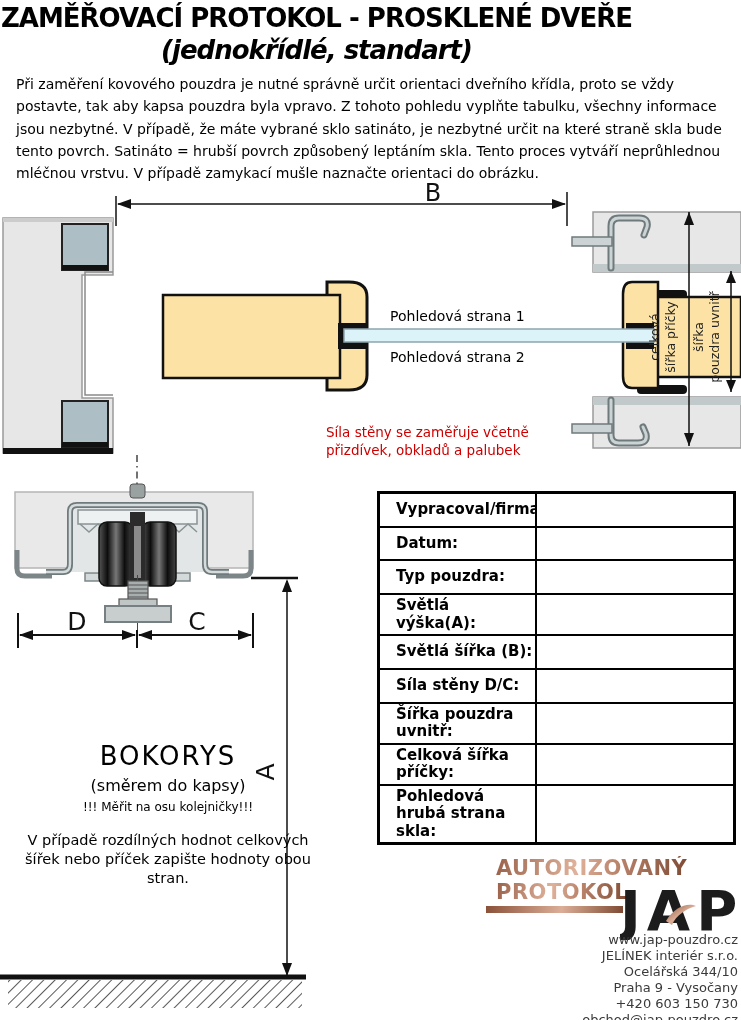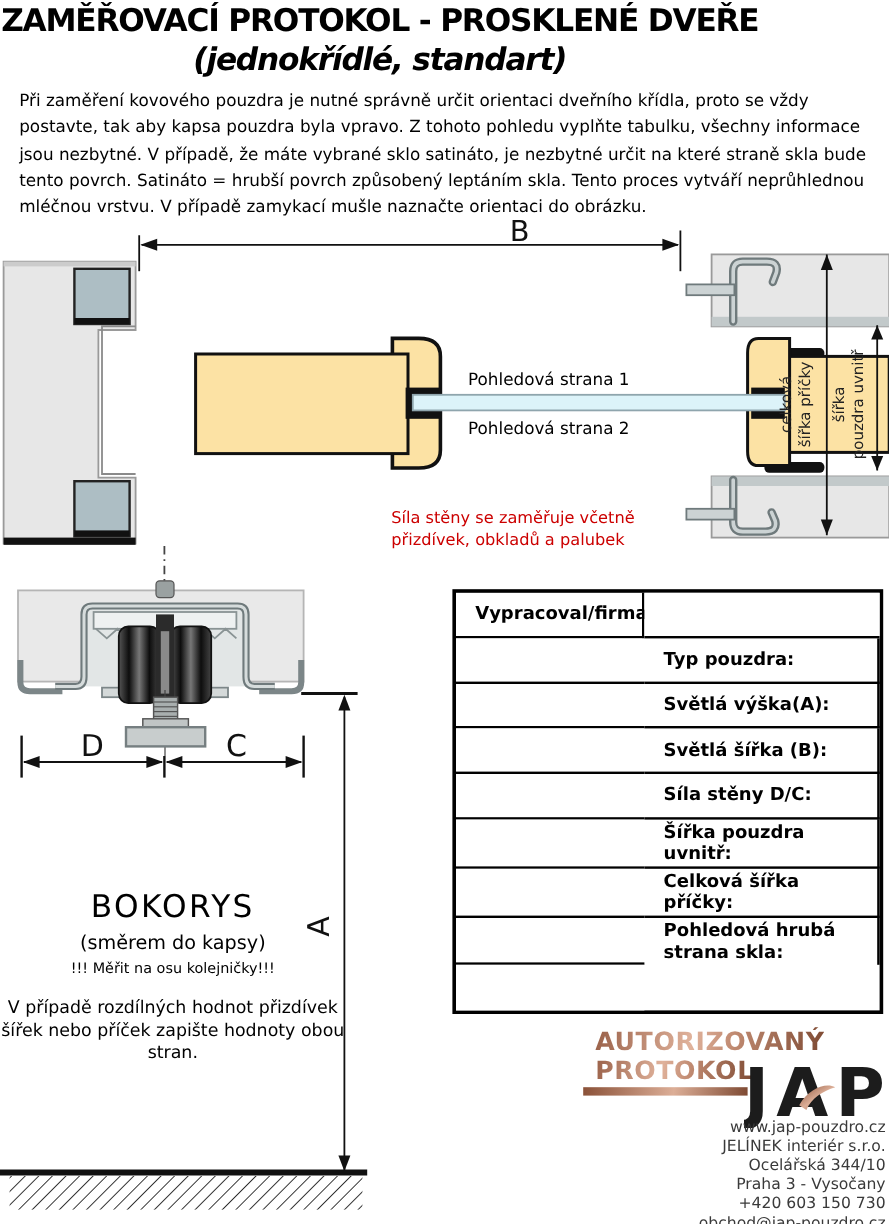--- a/index.html
+++ b/index.html
@@ -2,21 +2,21 @@
 <html><head>
 <meta charset="utf-8">
 <style>
   html,body{margin:0;padding:0;background:#888;}
   .page{position:relative;width:741px;height:1020px;background:#fff;overflow:hidden;
         font-family:"DejaVu Sans",sans-serif;color:#000;margin:0 auto;}
   .abs{position:absolute;}
   .title-line{left:0;width:633px;text-align:center;font-weight:bold;font-size:26px;letter-spacing:-1px;}
   .intro{left:16px;top:73px;width:726px;font-size:14px;line-height:22.3px;}
   .red-note{left:293px;top:423px;width:224px;font-size:13.5px;line-height:18px;color:#cc0000;margin-left:33px;}
-  .bok-text{left:0;width:288px;text-align:center;}
+  .bok-text{left:0;width:288px;text-align:center;padding-left:24px;}
   .bok-title{top:741px;font-size:26px;letter-spacing:2px;}
   .bok-sub{top:776px;font-size:16px;}
   .bok-warn{top:800px;font-size:12px;}
   .bok-note{top:831px;font-size:14.5px;line-height:19px;}
   
   .form-table{left:377px;top:491px;width:359px;height:354px;border:3px solid #000;box-sizing:border-box;
               display:grid;grid-template-columns:157px 1fr;grid-template-rows:repeat(9,1fr);background:#fff;}
   .tcell{border-bottom:2.5px solid #000;display:flex;align-items:center;box-sizing:border-box;}
   .tcell.last{border-bottom:none;}
   .tlabel{border-right:2.5px solid #000;font-weight:bold;font-size:15px;line-height:17.5px;padding:2px 2px 2px 16px;}
@@ -186,25 +186,26 @@
 
     <g>
       <line x1="0" y1="497" x2="306" y2="497" stroke="#111" stroke-width="5"></line>
       <rect x="8" y="500" width="294" height="28" fill="url(#hatch)"></rect>
     </g>
   </svg>
 
   <div class="abs bok-text bok-title">BOKORYS</div>
   <div class="abs bok-text bok-sub">(směrem do kapsy)</div>
   <div class="abs bok-text bok-warn">!!! Měřit na osu kolejničky!!!</div>
-  <div class="abs bok-text bok-note">V případě rozdílných hodnot přizdívek šířek nebo příček zapište hodnoty obou stran.</div>
+  <div class="abs bok-text bok-note">V případě rozdílných hodnot celkových šířek nebo příček zapište hodnoty obou stran.</div>
 
   <div class="abs form-table">
     <div class="tcell tlabel">Vypracoval/firma:</div>
     <div class="tcell tval"></div>
+    <div class="tcell tlabel">Datum:</div>
     <div class="tcell tval"></div>
     <div class="tcell tlabel">Typ pouzdra:</div>
     <div class="tcell tval"></div>
     <div class="tcell tlabel">Světlá výška(A):</div>
     <div class="tcell tval"></div>
     <div class="tcell tlabel">Světlá šířka (B):</div>
     <div class="tcell tval"></div>
     <div class="tcell tlabel">Síla stěny D/C:</div>
     <div class="tcell tval"></div>
     <div class="tcell tlabel">Šířka pouzdra uvnitř:</div>
@@ -228,18 +229,18 @@
       </linearGradient>
     </defs>
     <text x="0" y="45" font-size="56" font-weight="bold" letter-spacing="6" fill="#1c1c1c">JAP</text>
     <path d="M46,36 C54,22 68,17 76,21 C66,24 56,30 52,40 Z" fill="url(#copperSvg)"></path>
   </svg>
 
   <div class="abs contact">
     <div>www.jap-pouzdro.cz</div>
     <div>JELÍNEK interiér s.r.o.</div>
     <div>Ocelářská 344/10</div>
-    <div>Praha 3 - Vysočany</div>
+    <div>Praha 9 - Vysočany</div>
     <div>+420 603 150 730</div>
     <div>obchod@jap-pouzdro.cz</div>
   </div>
 
 </div>
 
 </body></html>

